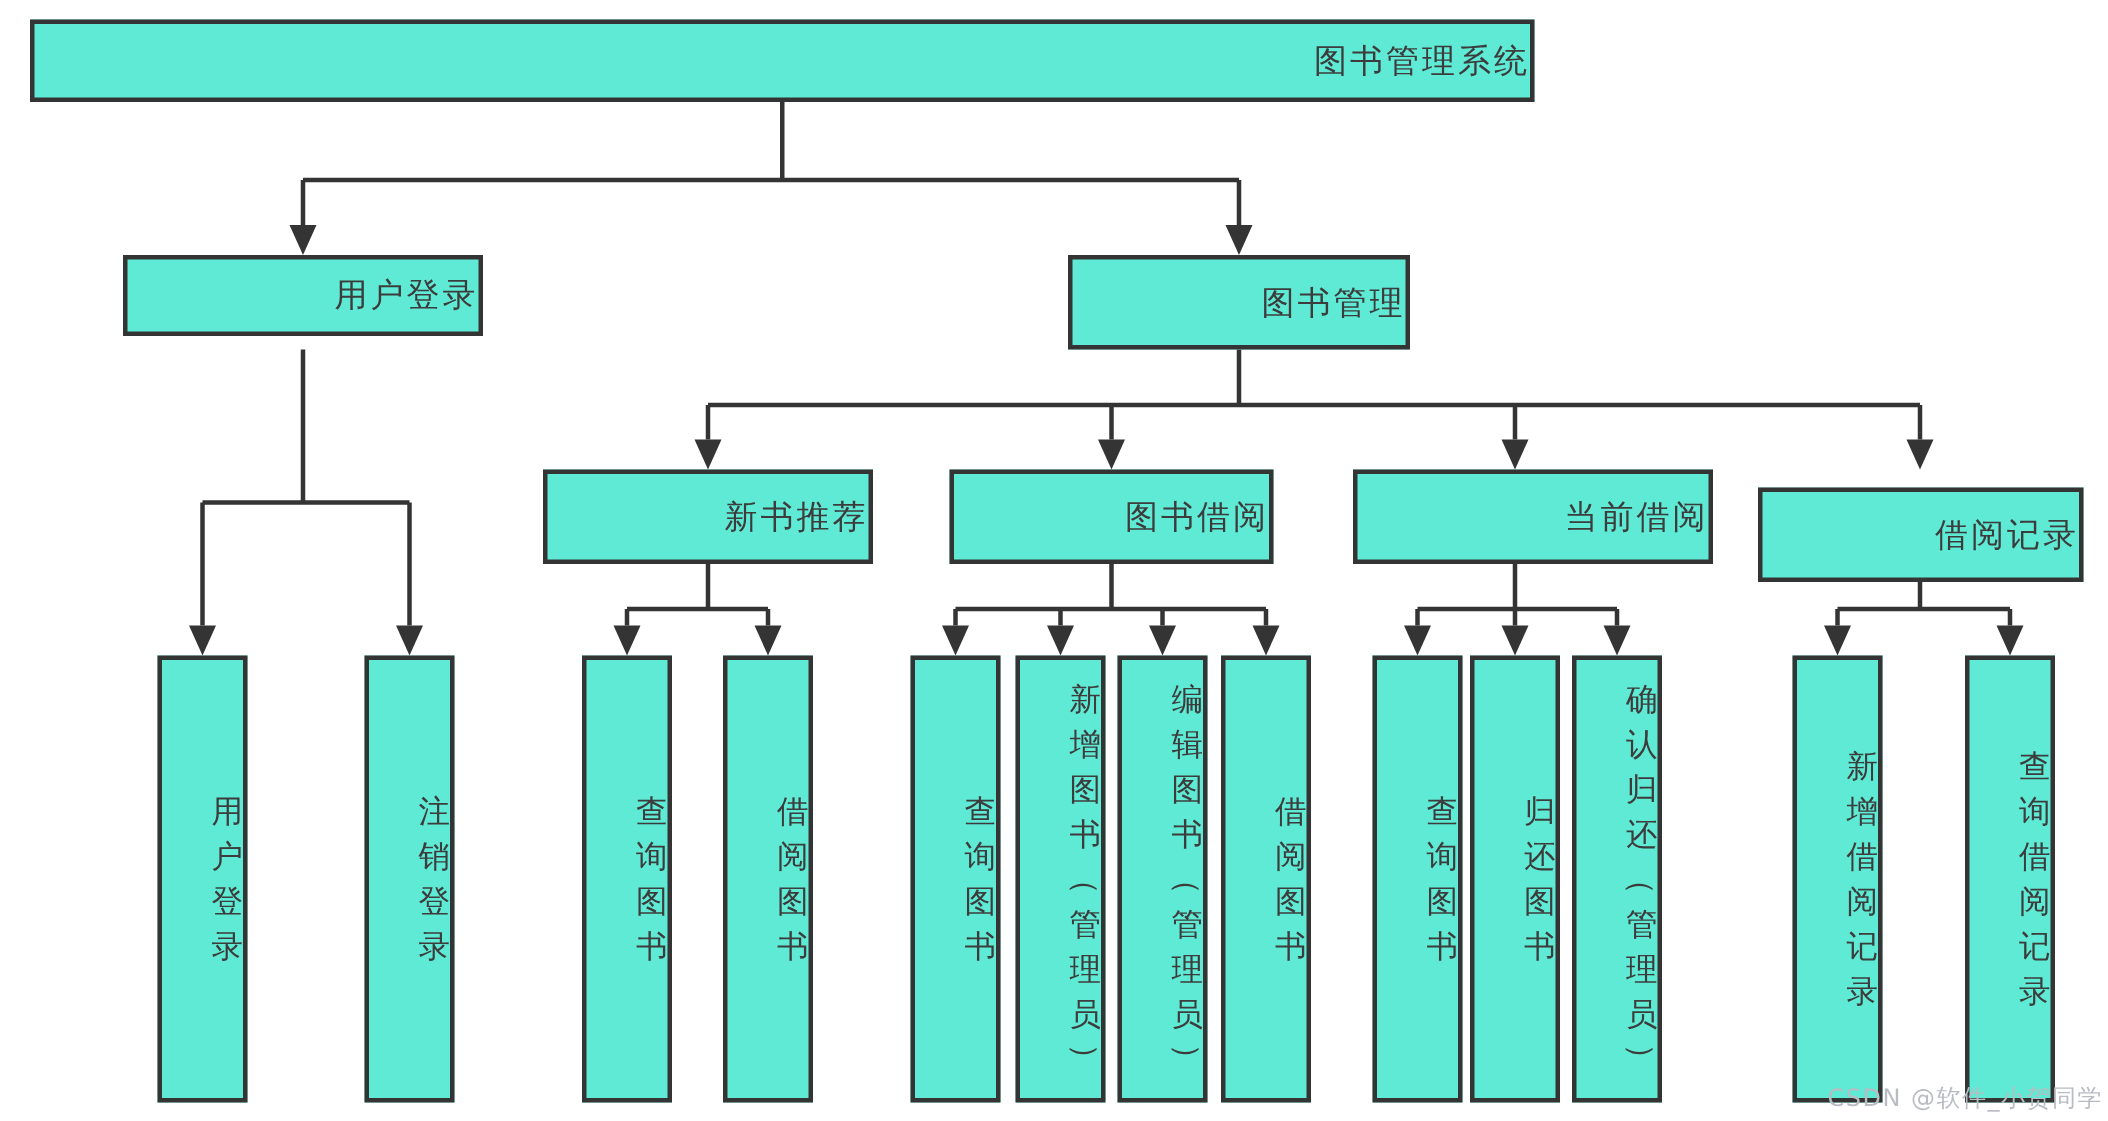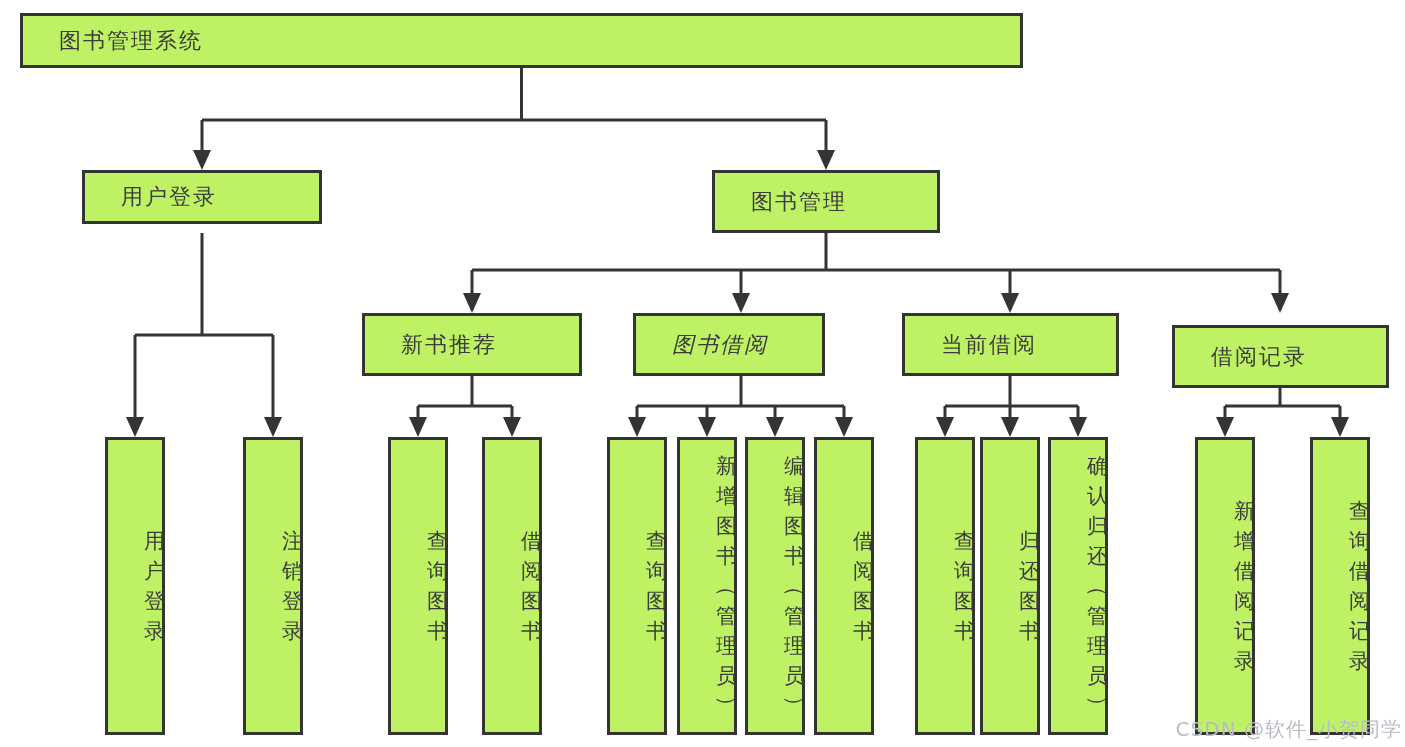--- a/index.html
+++ b/index.html
@@ -9,27 +9,26 @@
     height: 747px;
     background: #ffffff;
     font-family: "DejaVu Sans", sans-serif;
     overflow: hidden;
   }
   #wires { position: absolute; left: 0; top: 0; width: 1405px; height: 747px; }
   .box {
     position: absolute;
     box-sizing: border-box;
     border: 3px solid #343434;
-    background: #bef264;
+    background: #5eead4;
     display: flex;
     align-items: center;
-    justify-content: flex-start;
+    justify-content: flex-end;
     color: #3c3c3c;
     z-index: 2;
-    padding-left: 36px;
   }
   .hbox .label {
     font-size: 22px;
     letter-spacing: 2px;
     white-space: nowrap;
   }
   .vbox .label {
     display: flex;
     flex-direction: column;
     align-items: center;
@@ -41,21 +40,21 @@
     line-height: 30px;
     font-size: 21px;
     text-align: center;
     white-space: nowrap;
   }
   .vchar.rot { transform: rotate(90deg); }
   #watermark {
     position: absolute;
     right: 3px;
     bottom: 4px;
-    font-size: 20px;
+    font-size: 16px;
     letter-spacing: 1px;
     color: #b9bcc3;
     z-index: 5;
     white-space: nowrap;
   }
 </style>
 </head>
 <body>
 
 <div id="canvas">
@@ -110,24 +109,24 @@
   <div class="box hbox" style="left:82px; top:170px; width:240px; height:54px;">
     <span class="label">用户登录</span>
   </div>
   <div class="box hbox" style="left:362px; top:313px; width:220px; height:63px;">
     <span class="label">新书推荐</span>
   </div>
 
   <div class="box hbox" style="left:712px; top:170px; width:228px; height:63px;">
     <span class="label">图书管理</span>
   </div>
-  <div class="box hbox" style="left:633px; top:313px; width:192px; height:63px;font-style:italic;">
+  <div class="box hbox" style="left:633px; top:313px; width:216px; height:63px;">
     <span class="label">图书借阅</span>
   </div>
-  <div class="box hbox" style="left:902px; top:313px; width:217px; height:63px;">
+  <div class="box hbox" style="left:902px; top:313px; width:240px; height:63px;">
     <span class="label">当前借阅</span>
   </div>
   <div class="box hbox" style="left:1172px; top:313px; width:217px; height:63px;margin-top:12px;">
     <span class="label">借阅记录</span>
   </div>
 
   <div class="box vbox" style="left:105px; top:437px; width:60px; height:298px;">
     <span class="label">
         <span class="vchar">用</span>
         <span class="vchar">户</span>

